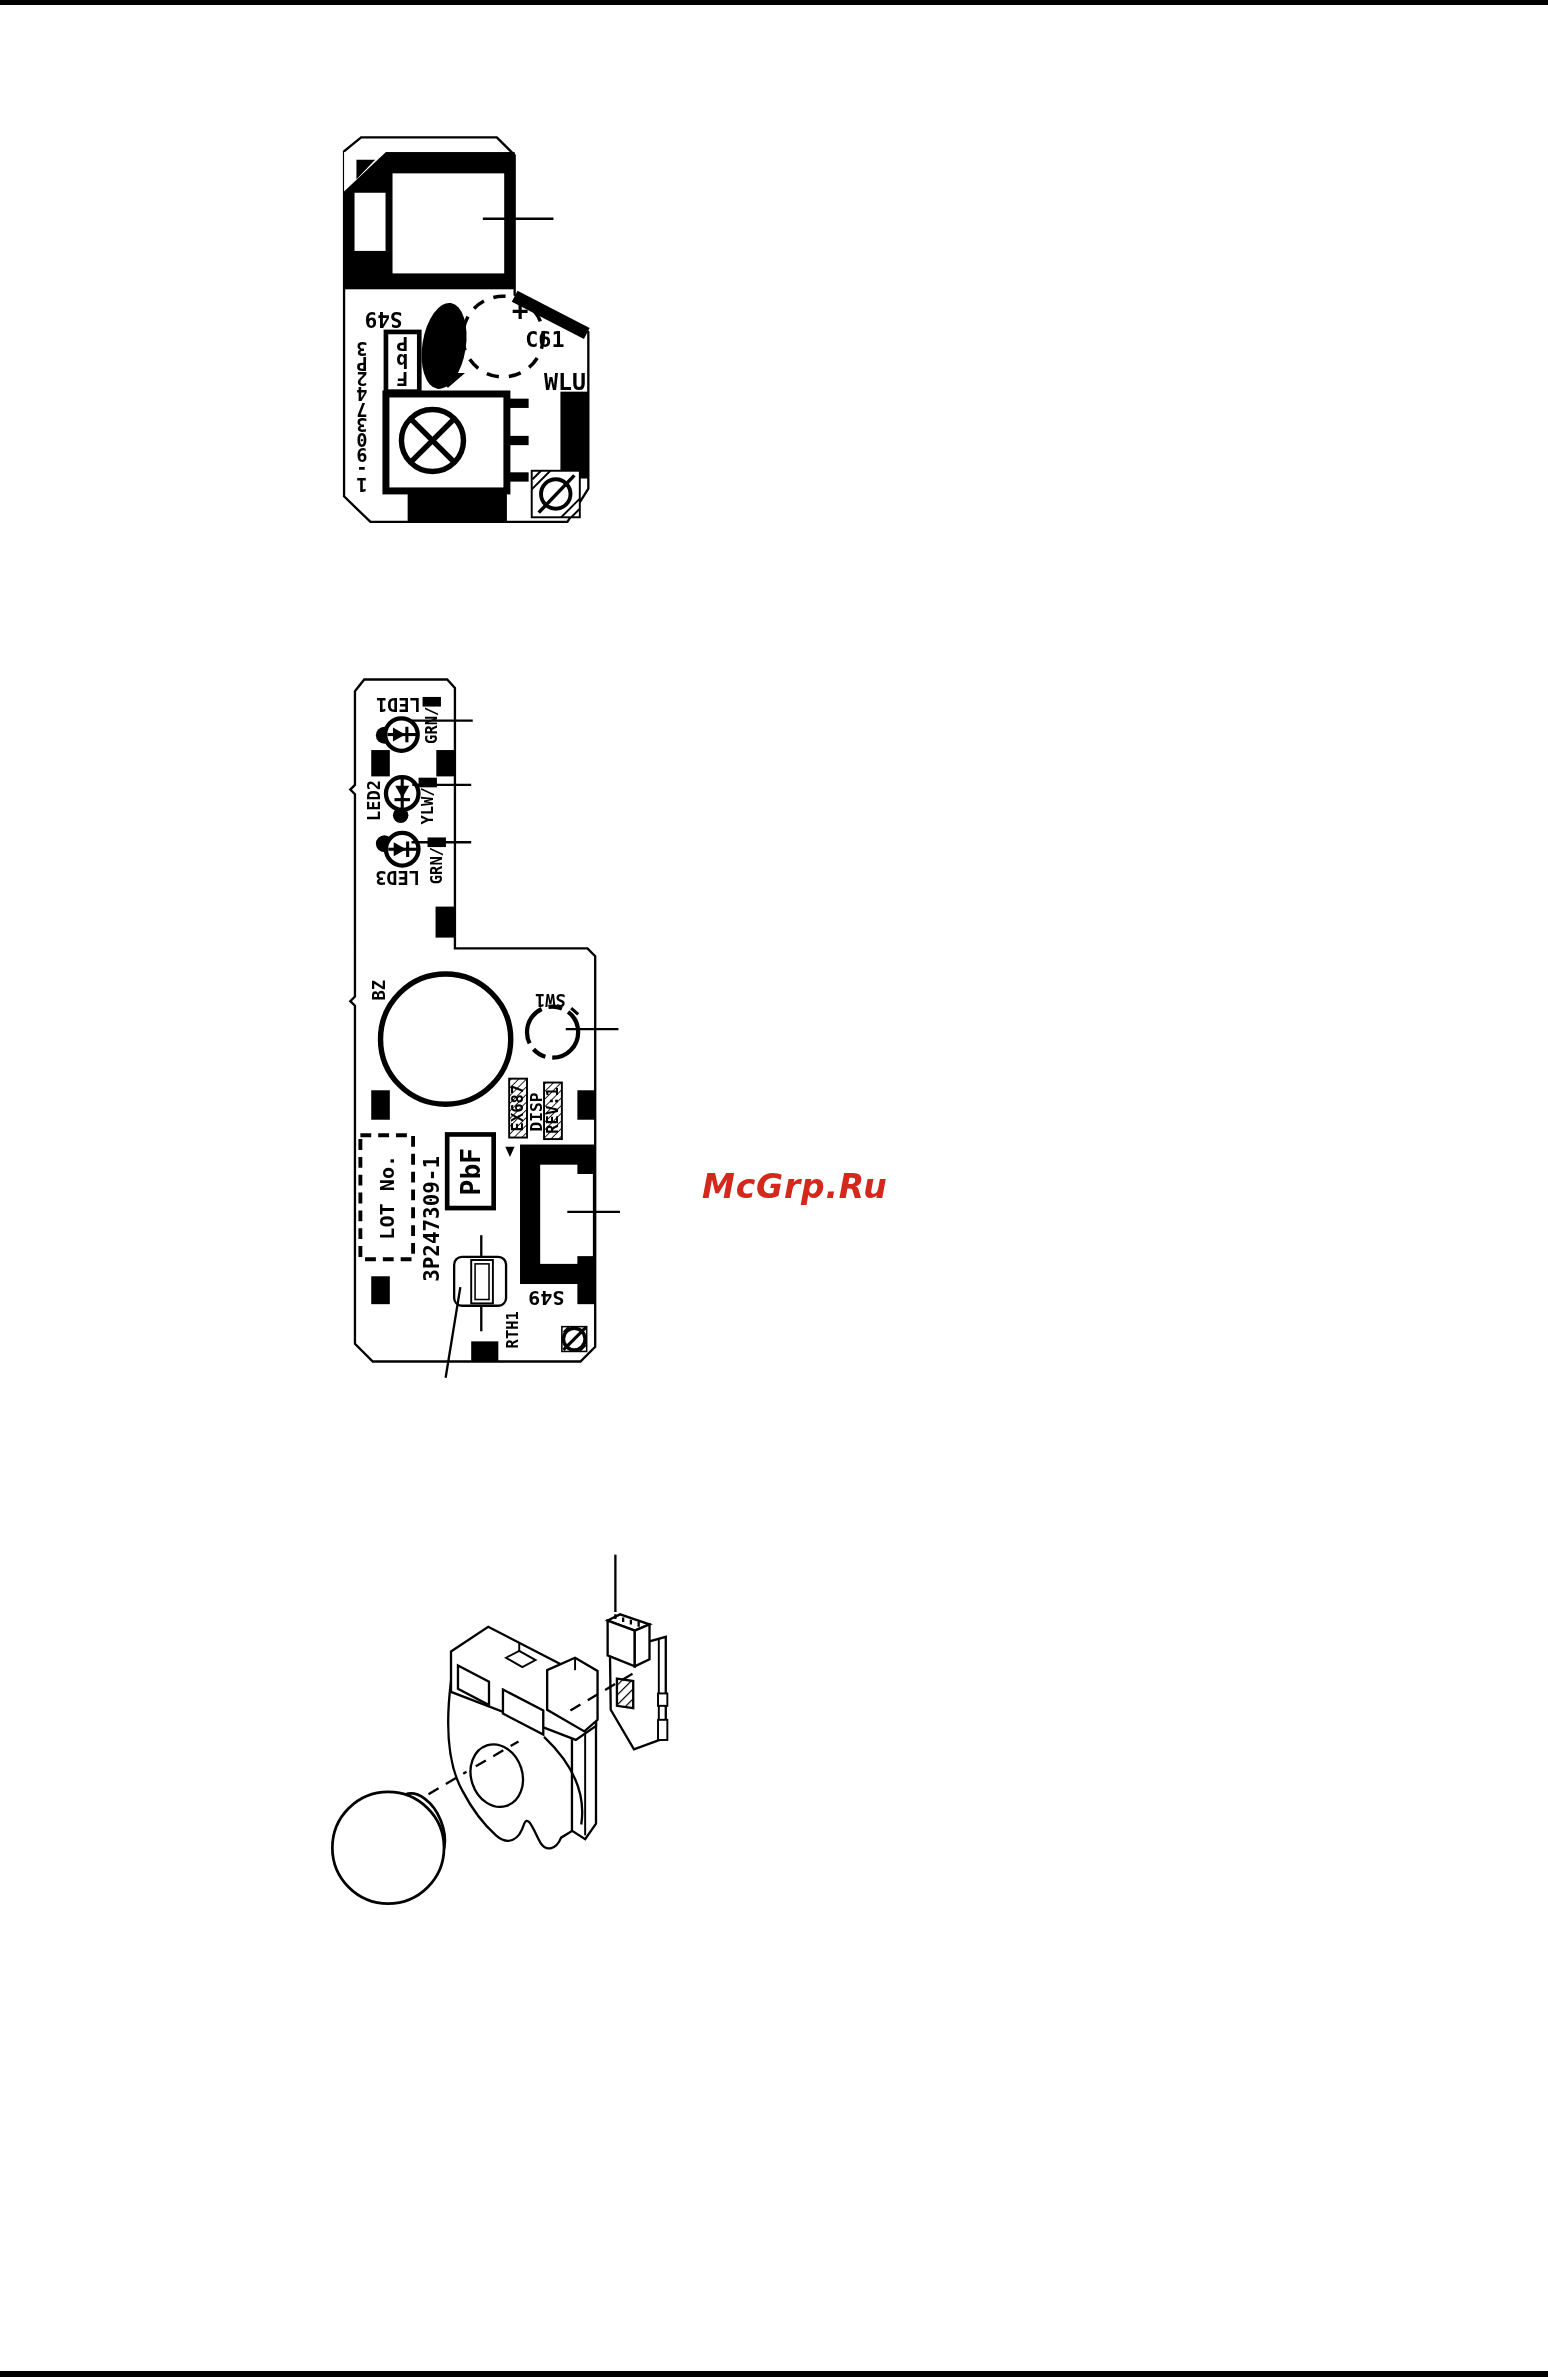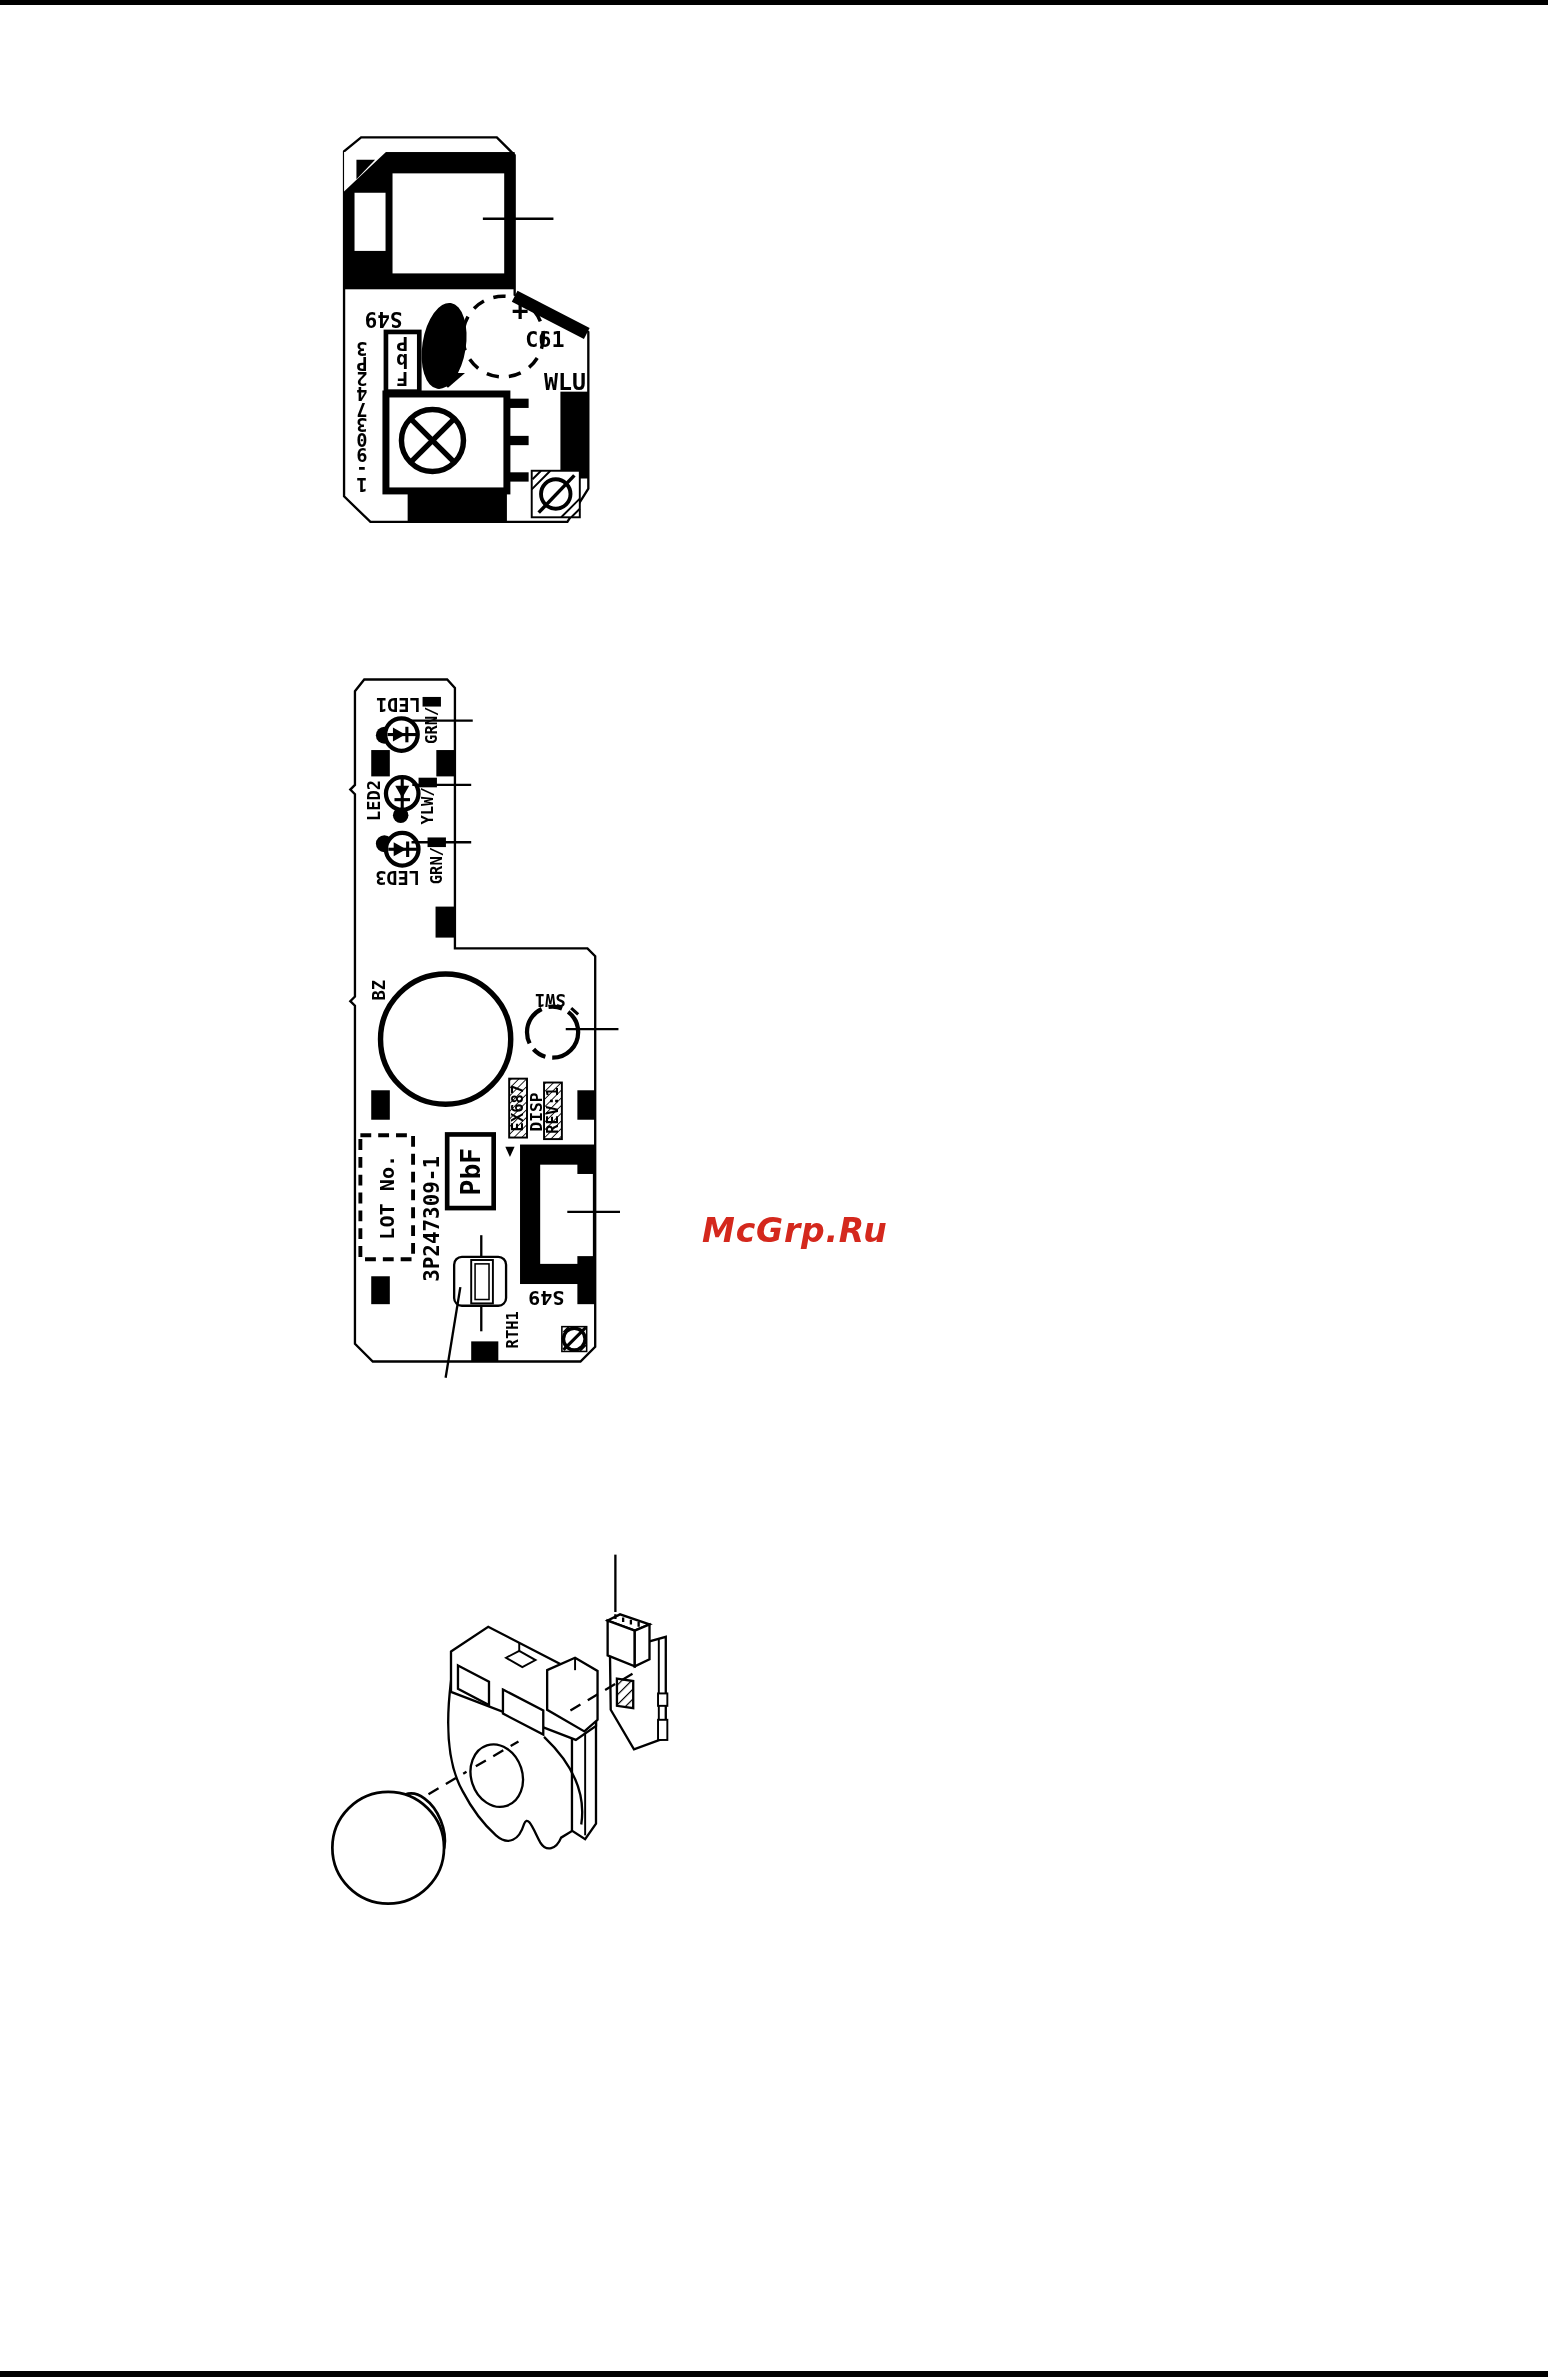--- a/index.html
+++ b/index.html
@@ -195,21 +195,21 @@
 
   <g>
     <rect x="725" y="1710" width="32" height="32" fill="#fff" stroke="#000" stroke-width="2"></rect>
     <path d="M727,1717 L734,1710 M725,1726 L741,1710 M741,1742 L757,1726 M748,1742 L757,1733" stroke="#000" stroke-width="2" fill="none"></path>
     <circle cx="741" cy="1726" r="14" fill="#fff" stroke="#000" stroke-width="4.5"></circle>
     <line x1="727" y1="1740" x2="756" y2="1711" stroke="#000" stroke-width="4"></line>
   </g>
 </svg>
 </div>
 
-<div id="watermark" style="color: rgb(212, 40, 29); margin-top: 44px;">McGrp.Ru</div>
+<div id="watermark" style="color: rgb(212, 40, 29);">McGrp.Ru</div>
 
 <div class="fig" style="left:326px;top:1543px;">
 <svg width="357" height="366" viewBox="420 1988 460 472">
   <defs>
     <pattern id="h6" width="9" height="9" patternUnits="userSpaceOnUse" patternTransform="rotate(45)">
       <rect width="9" height="9" fill="#fff"></rect>
       <line x1="0" y1="0" x2="0" y2="9" stroke="#000" stroke-width="3"></line>
     </pattern>
   </defs>
 

